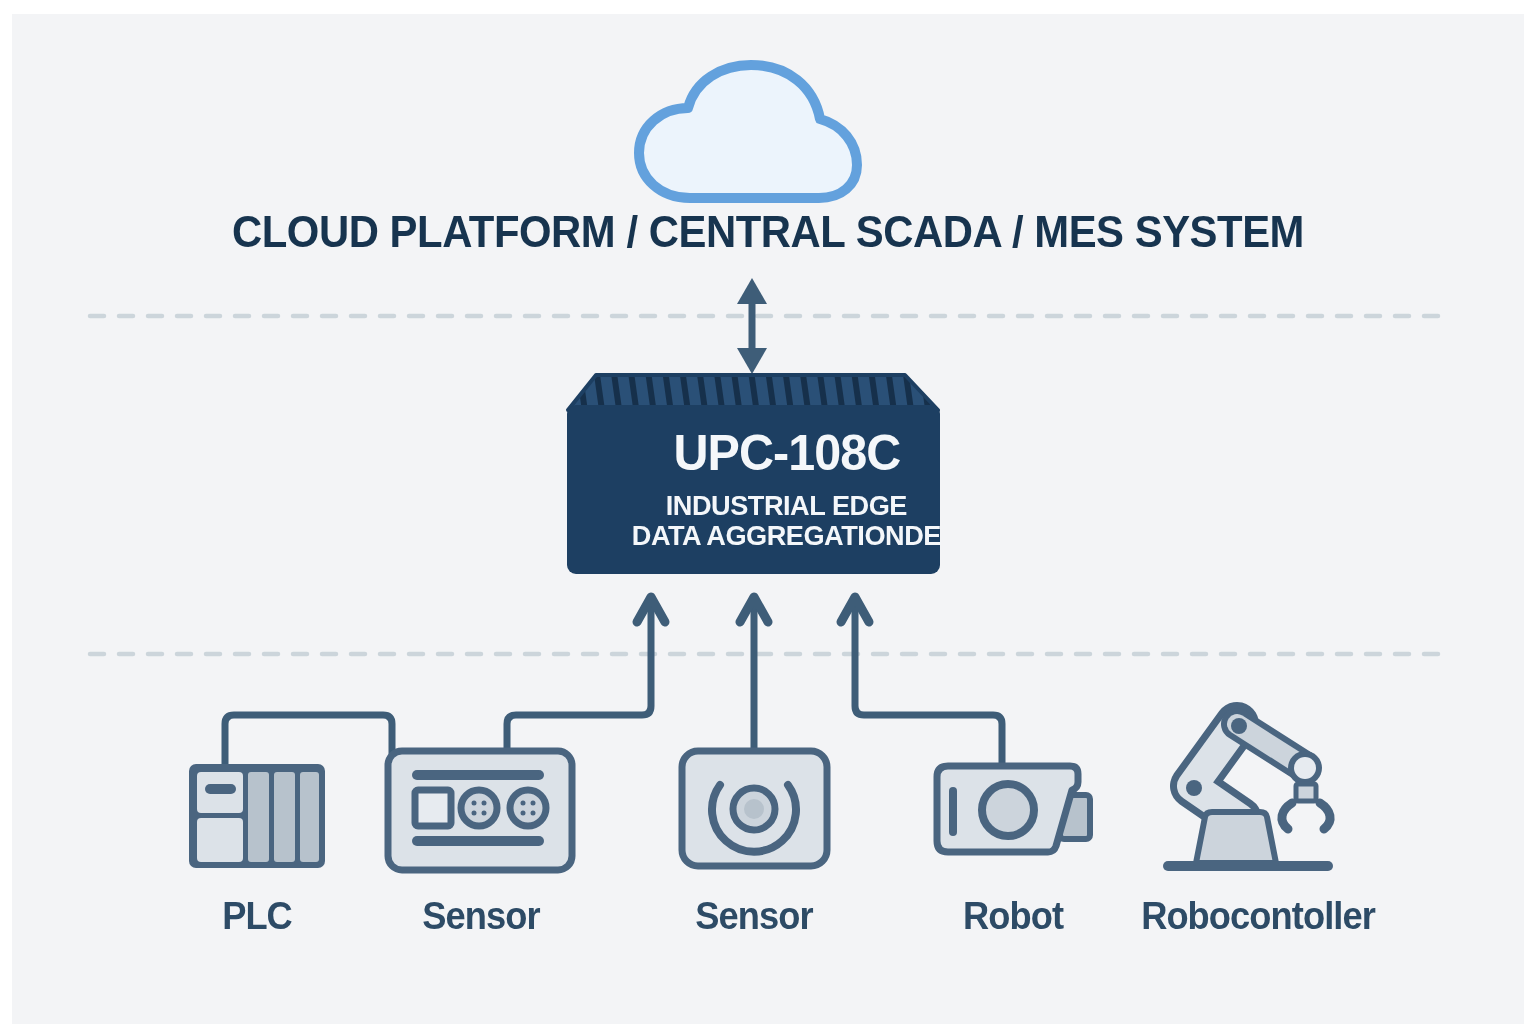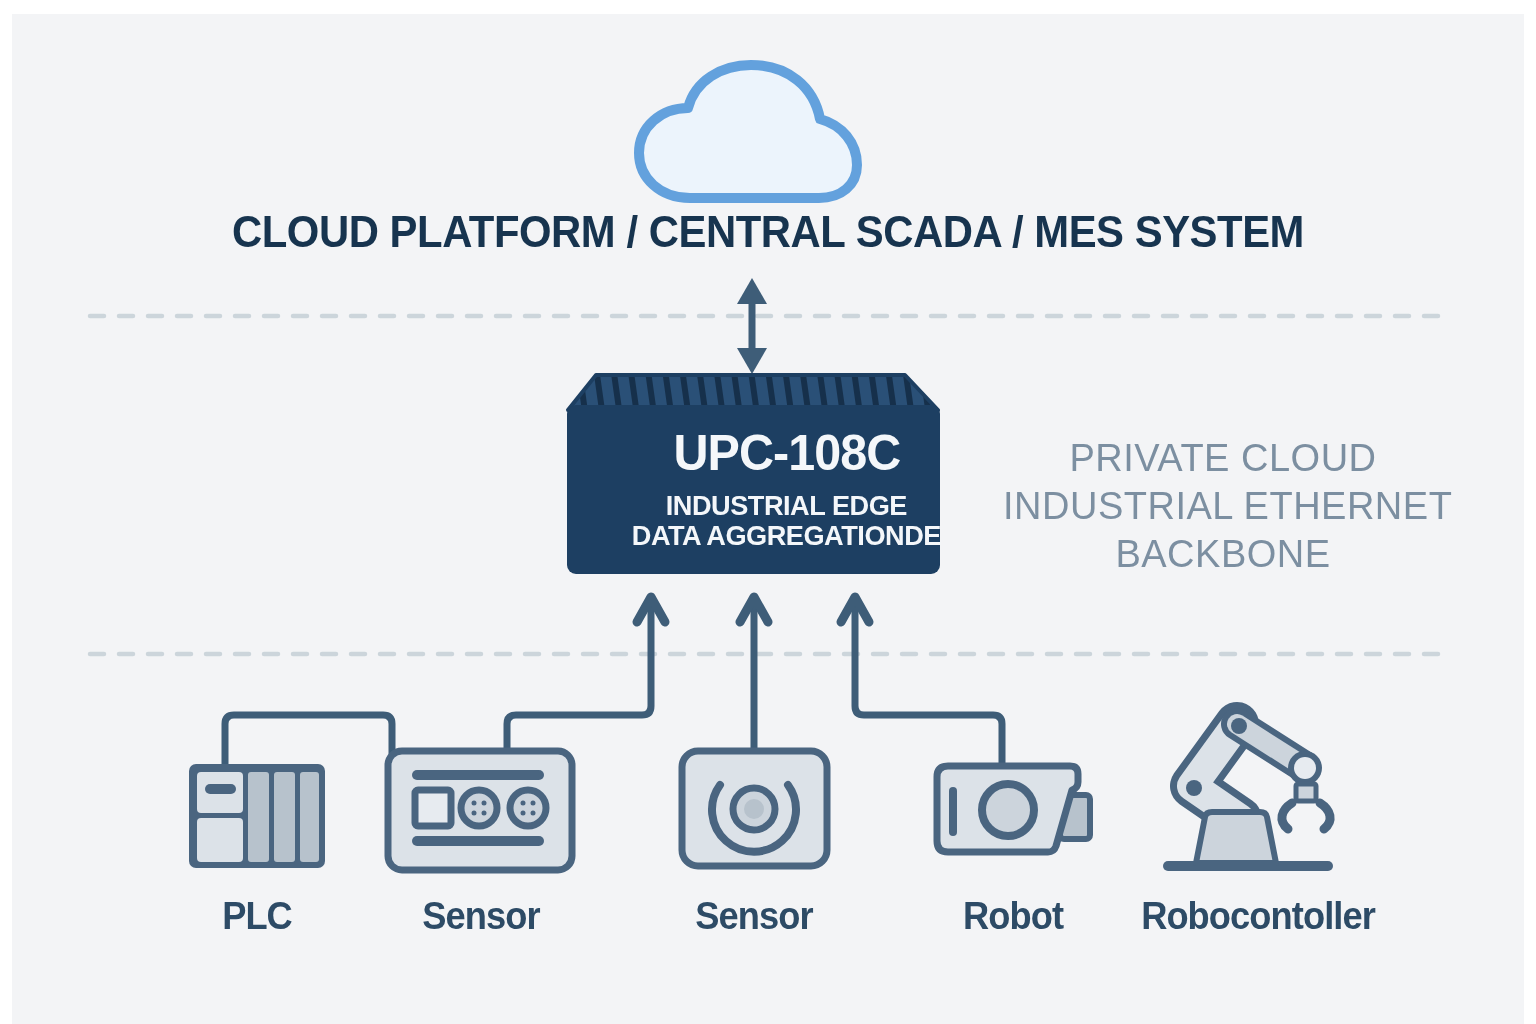--- a/index.html
+++ b/index.html
@@ -142,25 +142,20 @@
   </svg>
 
   <div class="title">CLOUD PLATFORM / CENTRAL SCADA / MES SYSTEM</div>
 
   <div class="upc-text">
     <div class="upc-model">UPC-108C</div>
     <div class="upc-sub">INDUSTRIAL EDGE</div>
     <div class="upc-sub">DATA AGGREGATIONDE</div>
   </div>
 
-  <div class="backbone-note">
-    <div>PRIVATE CLOUD</div>
-    <div>INDUSTRIAL ETHERNET</div>
-    <div>BACKBONE</div>
-  </div>
 
   <div class="device-label lbl-plc">PLC</div>
   <div class="device-label lbl-sensor1">Sensor</div>
   <div class="device-label lbl-sensor2">Sensor</div>
   <div class="device-label lbl-robot">Robot</div>
   <div class="device-label lbl-robocontroller">Robocontoller</div>
 
 </div>
 
 </body></html>

